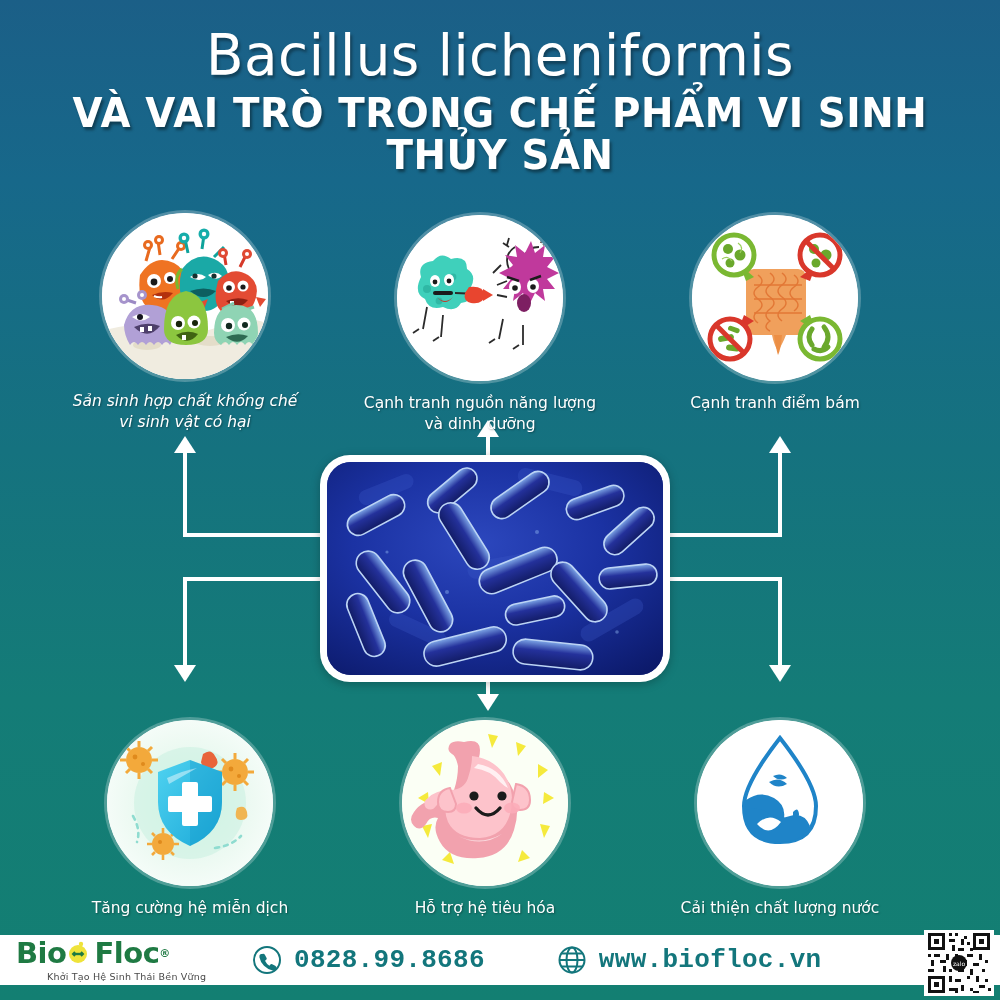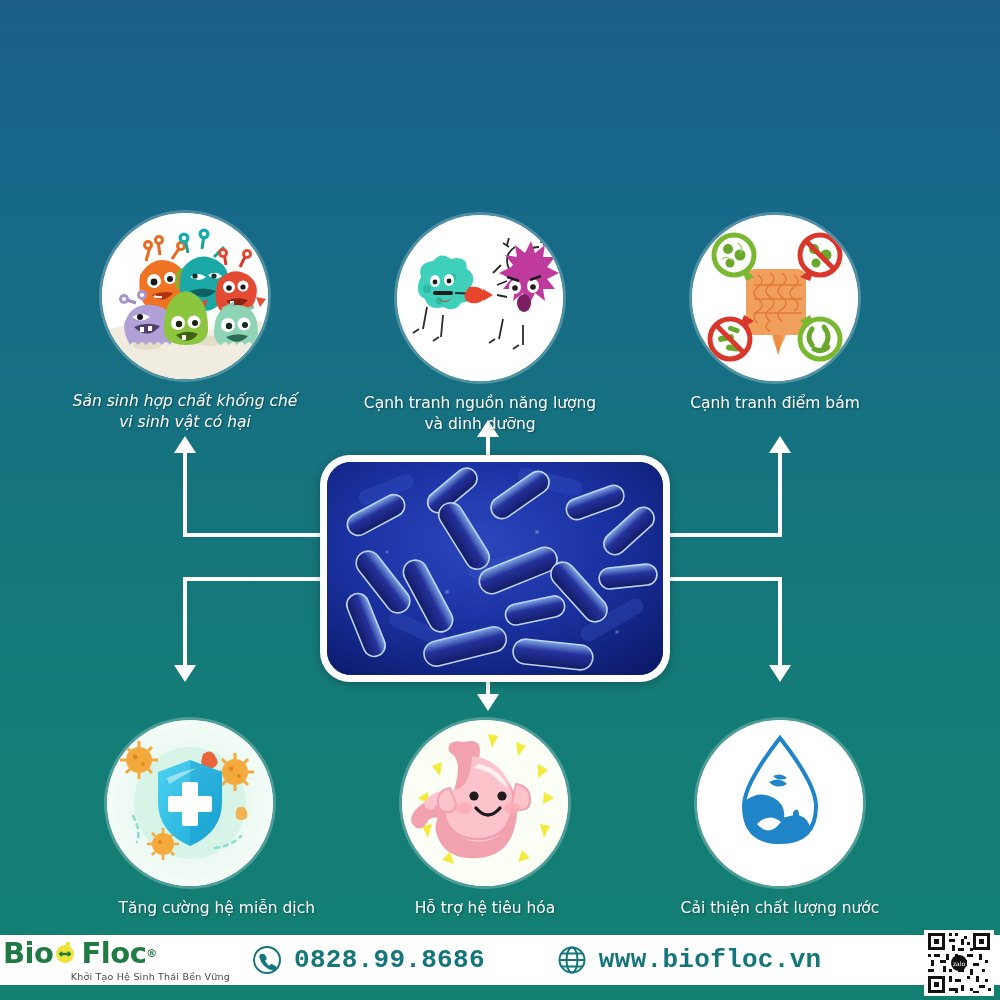--- a/index.html
+++ b/index.html
@@ -42,21 +42,21 @@
     margin-top:12px;color:#ffffff;font-size:15.5px;line-height:1.35;
     font-family:"DejaVu Sans","Liberation Sans",sans-serif;
     text-shadow:1px 1px 2px rgba(0,0,0,.35);
     white-space:pre-line;
   }
 
   
   #node-antimicrobial{left:60px;top:213px;font-style:italic;}
   #node-nutrient{left:355px;top:215px;}
   #node-adhesion{left:650px;top:215px;}
-  #node-immune{left:65px;top:720px;text-align:right;}
+  #node-immune{left:65px;top:720px;}
   #node-digestion{left:360px;top:720px;}
   #node-water{left:655px;top:720px;}
 
   
   #center-card{
     position:absolute;left:320px;top:455px;width:350px;height:227px;
     border-radius:30px;background:#ffffff;padding:7px;box-sizing:border-box;
     box-shadow:0 2px 10px rgba(0,0,0,.25);
   }
   #center-img{
@@ -68,40 +68,44 @@
   .conn{position:absolute;background:#ffffff;}
   .arrow{position:absolute;width:0;height:0;}
   .arrow-up{border-left:11px solid transparent;border-right:11px solid transparent;border-bottom:17px solid #ffffff;}
   .arrow-down{border-left:11px solid transparent;border-right:11px solid transparent;border-top:17px solid #ffffff;}
 
   
   #footer{
     position:absolute;left:0;top:935px;width:1000px;height:50px;background:#ffffff;
     display:flex;align-items:center;
   }
-  #logo-block{width:230px;padding-left:3px;box-sizing:border-box;text-align:right;}
+  #logo-block{width:230px;padding-left:16px;box-sizing:border-box;}
   .logo-main{
     font-size:29px;font-weight:bold;color:#1f7a43;line-height:1;
     font-family:"DejaVu Sans","Liberation Sans",sans-serif;letter-spacing:-.5px;
     display:flex;align-items:center;
   }
   .logo-tag{font-size:9.5px;color:#4a4a4a;margin-top:3px;letter-spacing:.2px;margin-left:31px;}
   .f-item{display:flex;align-items:center;gap:12px;}
   #phone-block{margin-left:22px;}
   #web-block{margin-left:72px;}
   .f-text{font-size:26px;font-weight:bold;color:#13767c;letter-spacing:.3px;
     font-family:Liberation Mono, monospace;}
   .f-ico{width:30px;height:30px;}
   #qr{position:absolute;right:6px;top:930px;width:70px;height:66px;background:#fff;}
 </style>
 </head>
 <body>
 
 <div id="poster">
 
+  <div class="title-wrap">
+    <div class="title-main">Bacillus licheniformis</div>
+    <div class="title-sub">VÀ VAI TRÒ TRONG CHẾ PHẨM VI SINH THỦY SẢN</div>
+  </div>
 
   <div class="conn" style="left:183px;top:452px;width:4px;height:85px;"></div>
   <div class="conn" style="left:183px;top:533px;width:137px;height:4px;"></div>
   <div class="arrow arrow-up" style="left:174px;top:436px;"></div>
 
   <div class="conn" style="left:183px;top:577px;width:137px;height:4px;"></div>
   <div class="conn" style="left:183px;top:577px;width:4px;height:90px;"></div>
   <div class="arrow arrow-down" style="left:174px;top:665px;"></div>
 
   <div class="conn" style="left:670px;top:533px;width:112px;height:4px;"></div>

